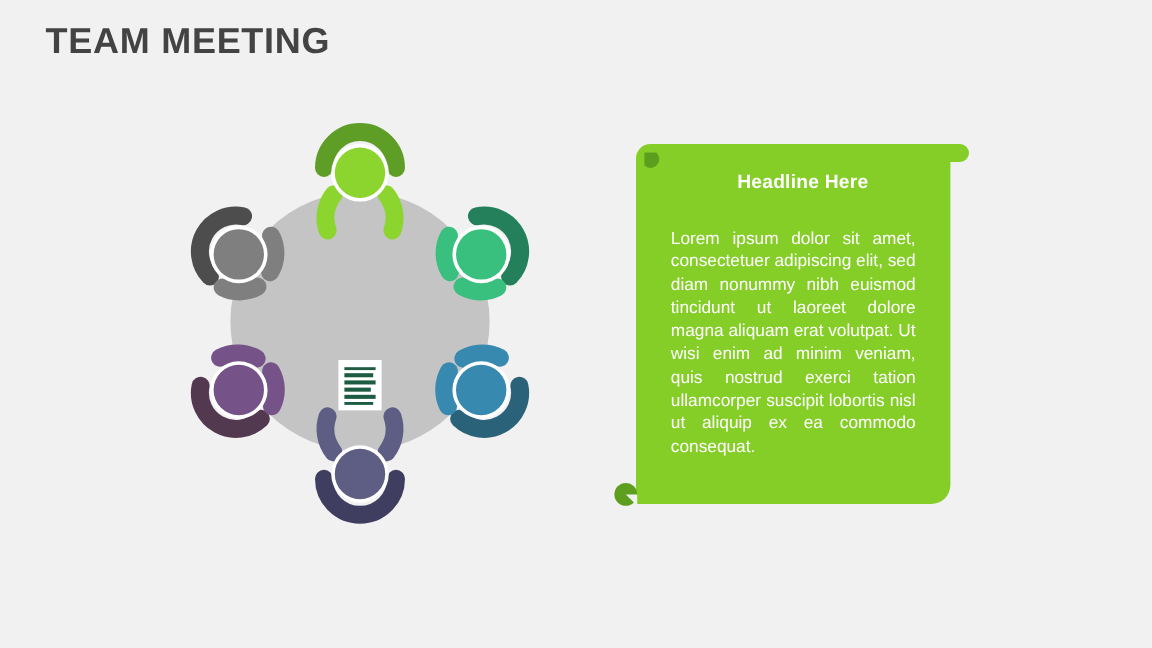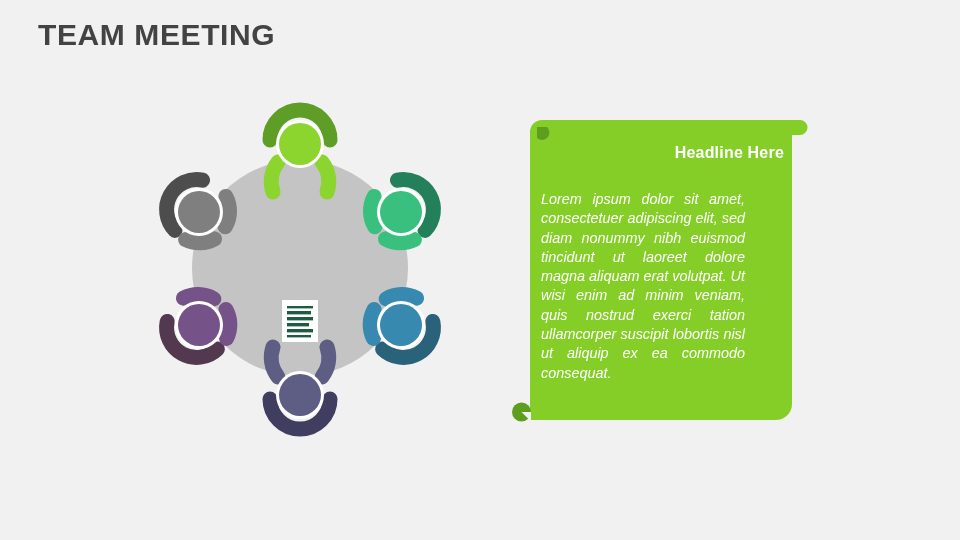--- a/index.html
+++ b/index.html
@@ -54,40 +54,39 @@
   }
   #info-card svg { position:absolute; left:0; top:0; }
   .card-text-layer {
     position: absolute;
     left: 0; top: 0;
     width: 310px;
     height: 320px;
   }
   #card-headline {
     position: absolute;
-    left: 4px;
+    left: 24px;
     top: 32px;
     width: 270px;
-    text-align: right;
+    text-align: center;
     color: #ffffff;
     font-size: 16px;
     font-weight: bold;
     letter-spacing: 0.2px;
   }
   #card-body {
     position: absolute;
-    left: 31px;
+    left: 49px;
     top: 78px;
     width: 204px;
     color: #ffffff;
     font-size: 14.4px;
     line-height: 19.3px;
     text-align: justify;
     text-justify: inter-word;
-    font-style: italic;
   }
   #card-body::after {
     content: "";
     display: inline-block;
     width: 100%;
   }
 </style>
 </head>
 <body>
 

